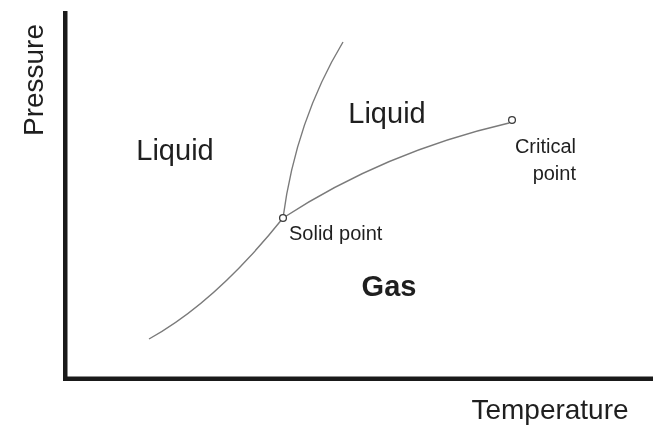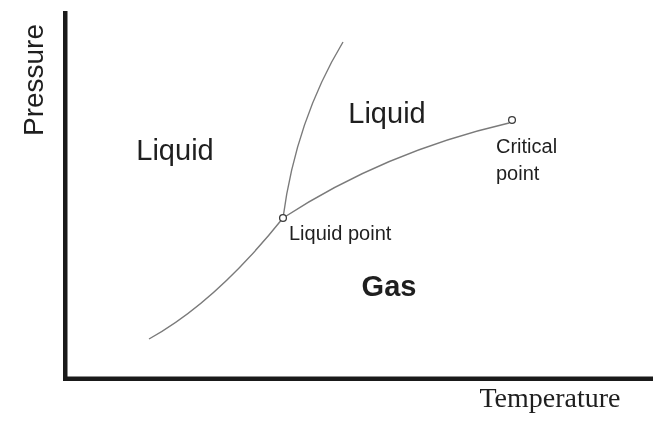--- a/index.html
+++ b/index.html
@@ -35,20 +35,21 @@
   }
   .y-axis-label {
     transform: translate(-50%, -50%) rotate(-90deg);
   }
   .x-axis-label {
     transform: translate(-50%, -50%);
   }
   .point-label {
     font-size: 20px;
     line-height: 1.35;
+    text-align: right;
   }
   .point-label.wrap {
     white-space: normal;
     width: 80px;
   }
 </style>
 </head>
 <body>
 
 <div class="canvas">
@@ -59,22 +60,22 @@
 
     <path d="M 149,339 Q 216,302 283,218" fill="none" stroke-width="1.4" stroke="#7a7a7a"></path>
     <path d="M 283,218 Q 296,120 343,42" fill="none" stroke-width="1.4" stroke="#7a7a7a"></path>
     <path d="M 283,218 Q 384,152 509,123" fill="none" stroke-width="1.4" stroke="#7a7a7a"></path>
 
     <circle cx="283" cy="218" r="3.4" fill="#ffffff" stroke-width="1.3" stroke="#3a3a3a"></circle>
     <circle cx="512" cy="120" r="3.4" fill="#ffffff" stroke-width="1.3" stroke="#3a3a3a"></circle>
   </svg>
 
   <div class="label axis-label y-axis-label" style="left:34px; top:80px;">Pressure</div>
-  <div class="label axis-label x-axis-label" style="left:550px; top:398px;font-family:Liberation Serif, serif;">Temperature</div>
+  <div class="label axis-label x-axis-label" style="left:550px; top:410px;">Temperature</div>
 
   <div class="label region-label" style="left:175px; top:150px;">Liquid</div>
   <div class="label region-label" style="left:387px; top:113px;">Liquid</div>
   <div class="label region-label" style="left:389px; top:286px;font-weight:bold;">Gas</div>
 
-  <div class="label point-label" style="left:289px; top:220px;">Liquid point</div>
+  <div class="label point-label" style="left:289px; top:220px;">Solid point</div>
   <div class="label point-label wrap" style="left:496px; top:133px;">Critical point</div>
 
 </div>
 
 </body></html>

